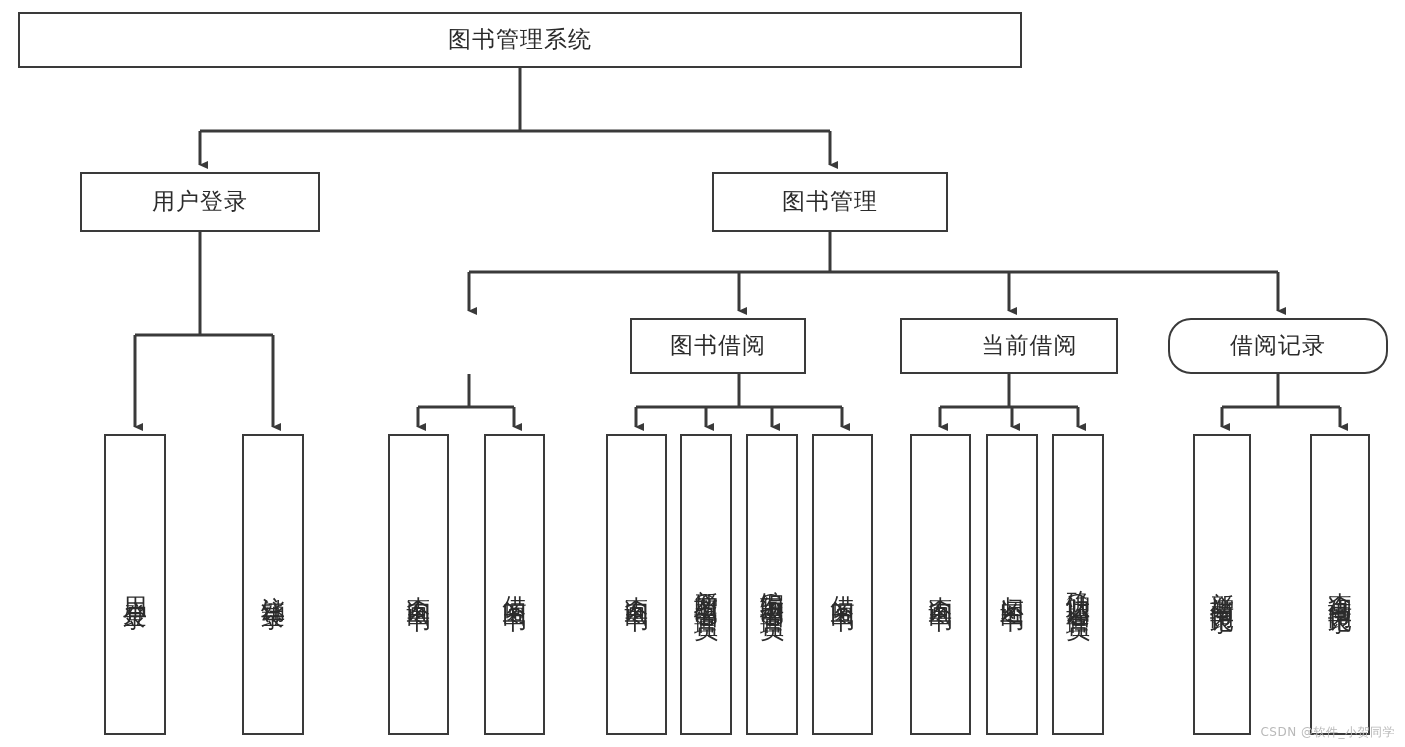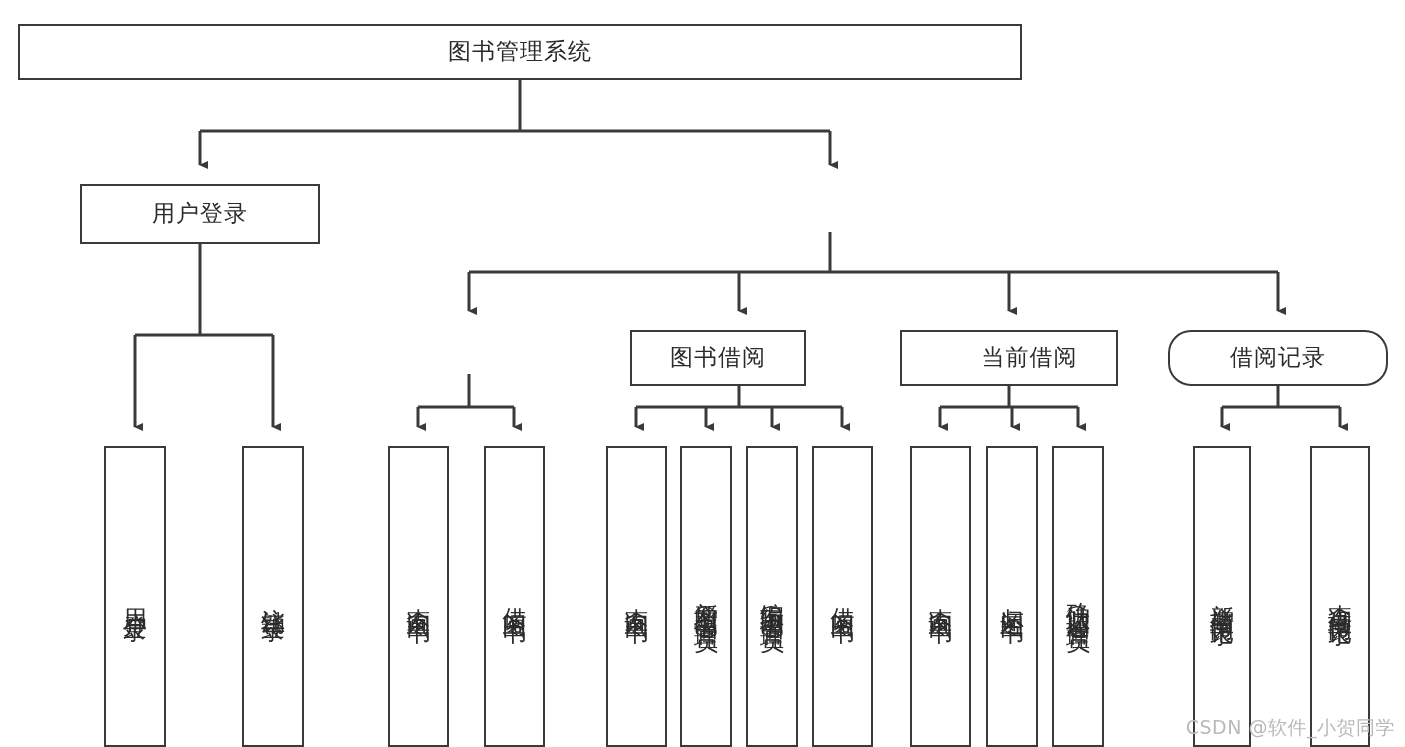--- a/index.html
+++ b/index.html
@@ -28,21 +28,20 @@
   .node-box {
     position: absolute;
     box-sizing: border-box;
     border: 2px solid #3a3a3a;
     background: #ffffff;
     display: flex;
     align-items: center;
     justify-content: center;
     color: #2b2b2b;
     z-index: 2;
-    margin-top: 12px;
   }
   .node-h {
     font-size: 23px;
     letter-spacing: 1px;
     line-height: 1.1;
     white-space: nowrap;
   }
   .node-root {
     font-size: 23px;
   }
@@ -57,21 +56,21 @@
     line-height: 1.0;
   }
   .leaf-center .node-v {
     align-items: center;
     padding-top: 0;
   }
   .watermark {
     position: absolute;
     right: 10px;
     bottom: 6px;
-    font-size: 19px;
+    font-size: 12px;
     color: #b9b9b9;
     letter-spacing: 0.5px;
     z-index: 5;
     white-space: nowrap;
   }
 </style>
 </head>
 <body>
 
 <div id="diagram-root">
@@ -122,20 +121,21 @@
       <path d="M 1278 374 L 1278 407"></path>
       <path d="M 1222 407 L 1340 407"></path>
       <path d="M 1222 407 L 1222 427" marker-end="url(#arrowhead)"></path>
       <path d="M 1340 407 L 1340 427" marker-end="url(#arrowhead)"></path>
     </g>
   </svg>
 
   <div class="node-box node-h node-root" style="left: 18px; top: 12px; width: 1004px; height: 56px;">图书管理系统</div>
 
   <div class="node-box node-h" style="left: 80px; top: 172px; width: 240px; height: 60px;">用户登录</div>
+  <div class="node-box node-h" style="left: 712px; top: 172px; width: 236px; height: 60px;">图书管理</div>
 
   <div class="node-box node-h" style="left: 630px; top: 318px; width: 176px; height: 56px;">图书借阅</div>
   <div class="node-box node-h" style="left: 900px; top: 318px; width: 218px; height: 56px; padding-left: 41px;">当前借阅</div>
   <div class="node-box node-h" style="left: 1168px; top: 318px; width: 220px; height: 56px; border-radius: 23px;">借阅记录</div>
 
   <div class="node-box leaf-center" style="left: 104px; top: 434px; width: 62px; height: 301px;">
       <span class="node-v">用户登录</span>
     </div>
   <div class="node-box leaf-center" style="left: 242px; top: 434px; width: 62px; height: 301px;">
       <span class="node-v">注销登录</span>

